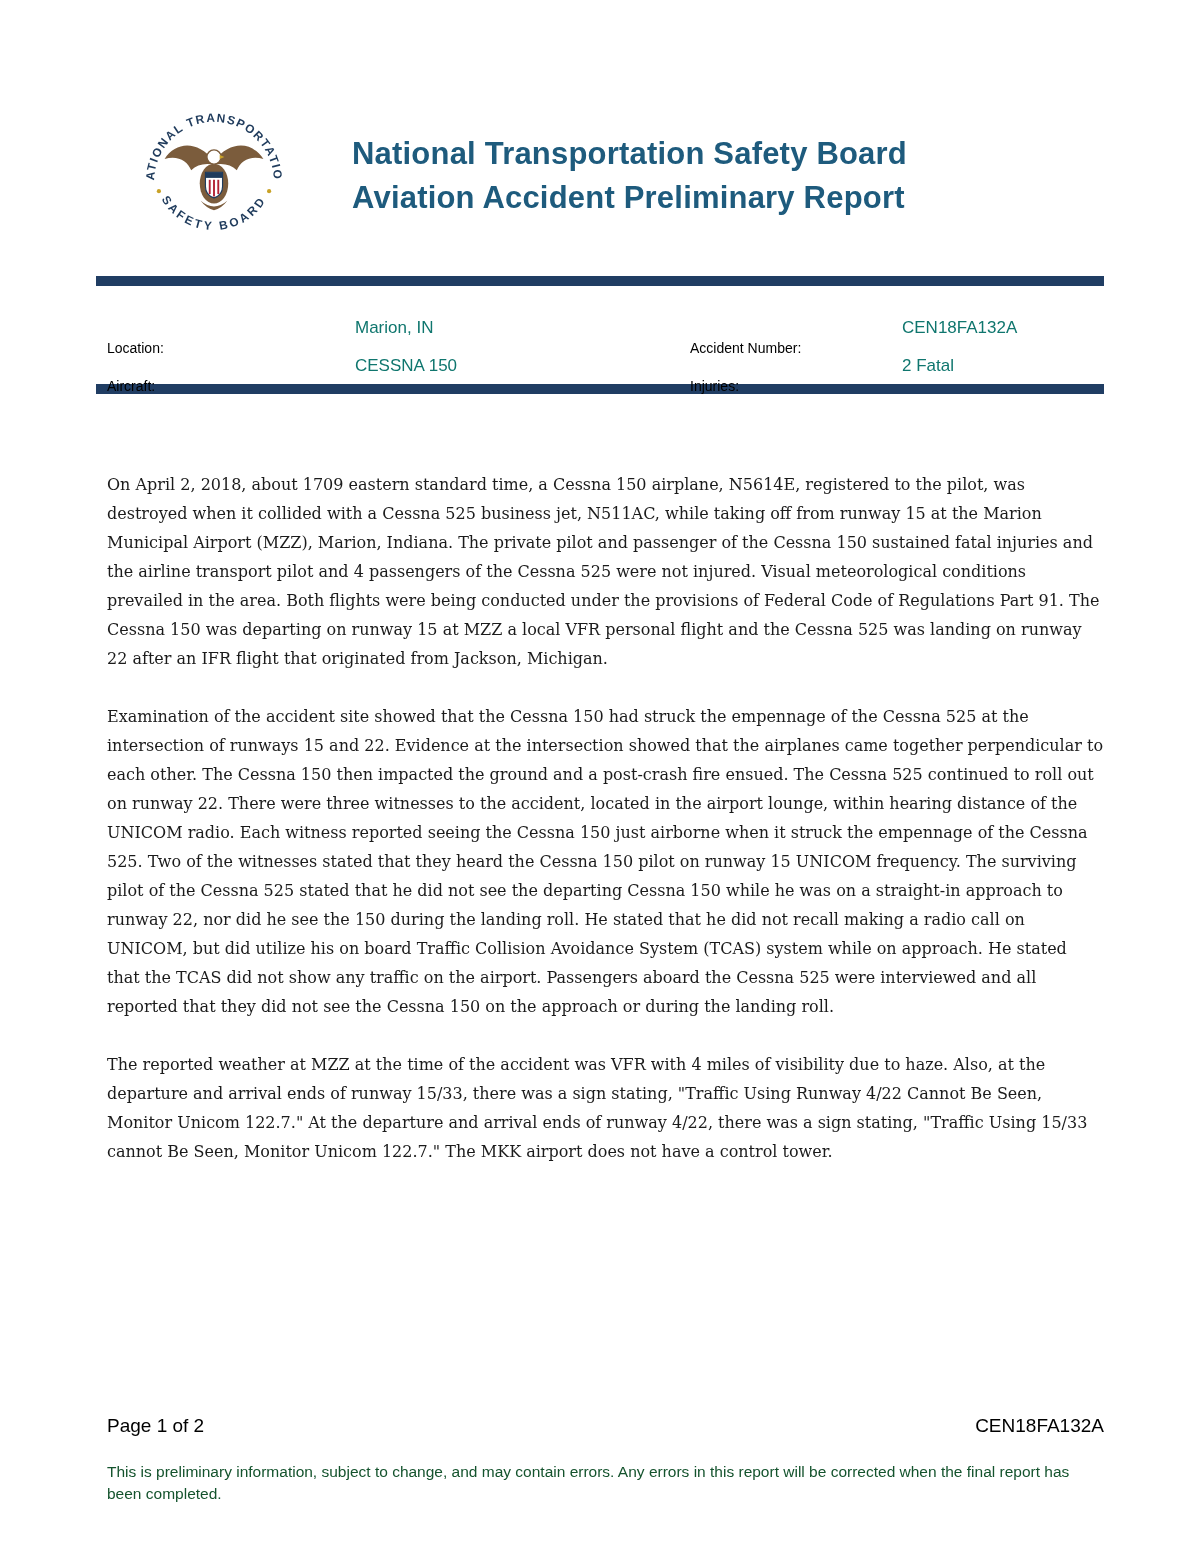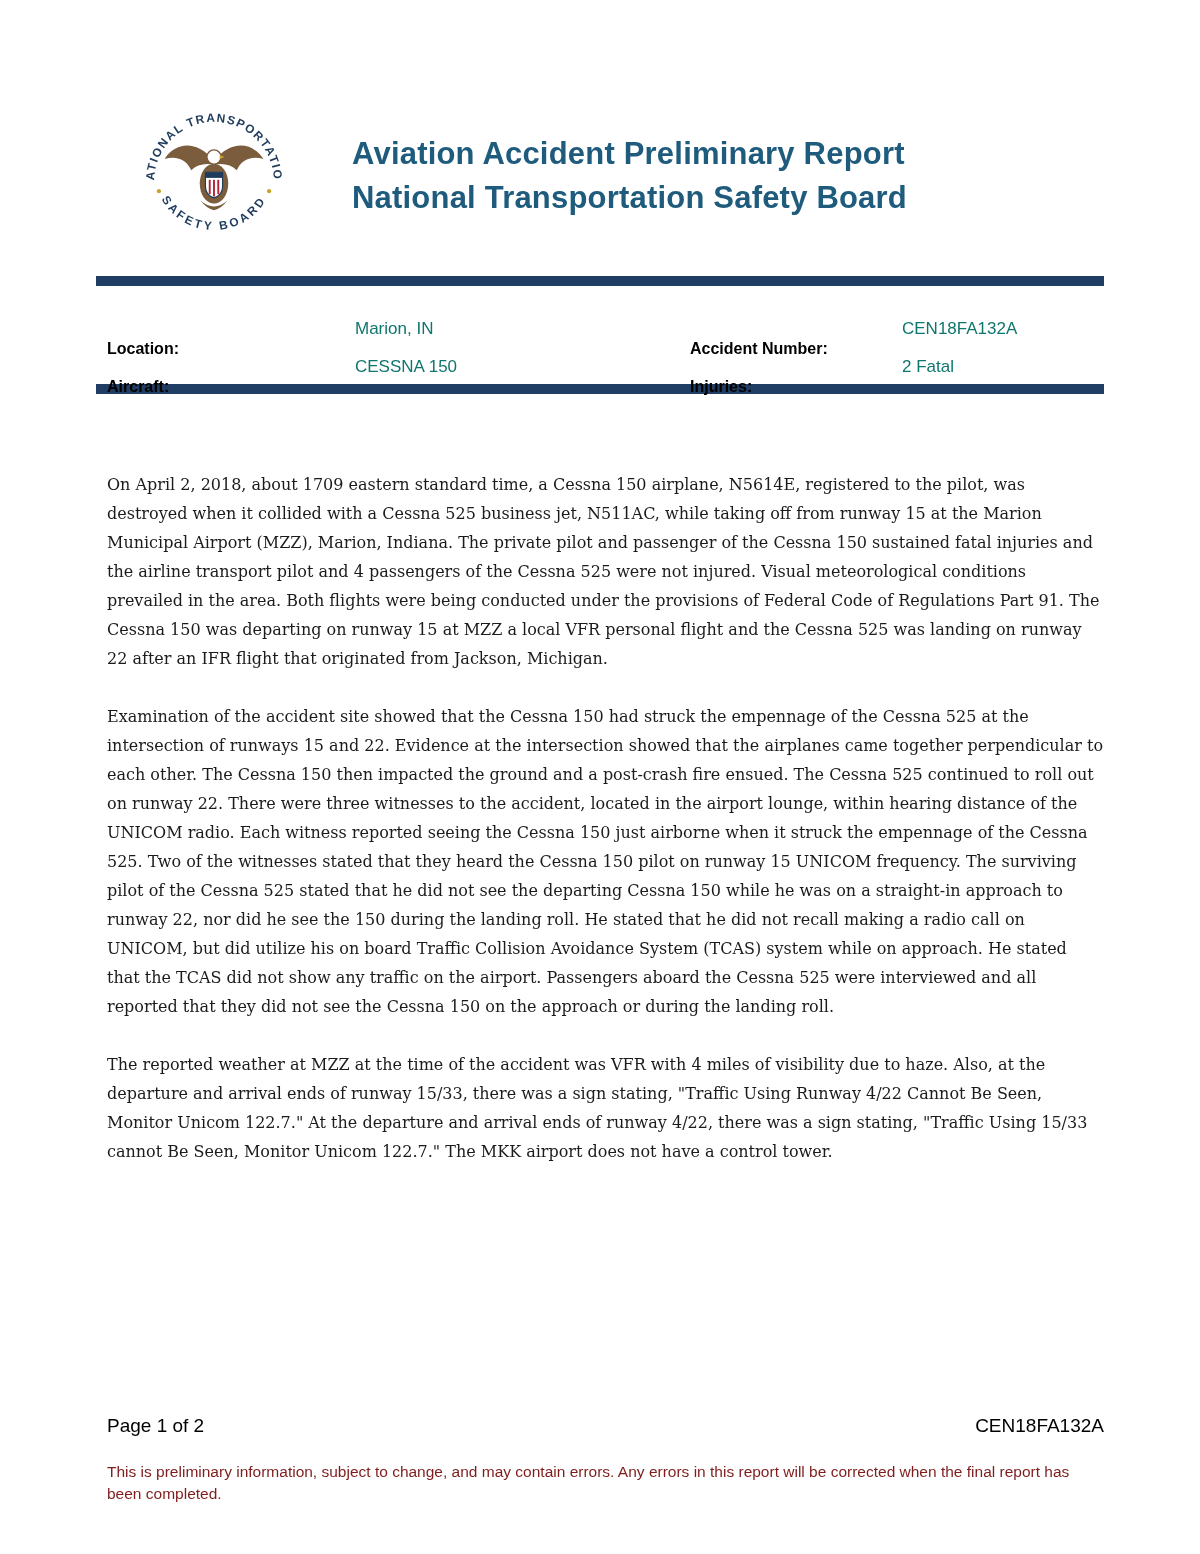--- a/index.html
+++ b/index.html
@@ -21,42 +21,42 @@
   }
   
   .bar { height:10px; background:#203d63; margin:0 96px; }
   .bar-top { margin-top:24px; }
   
   .info-table { padding:14px 96px 8px 96px; }
   .info-row {
     display:grid; grid-template-columns:248px 335px 212px 1fr;
     align-items:center; height:38px; padding-left:11px;
   }
-  .info-row .lbl { font-weight:bold; font-size:16px; color:#000;margin-top:40px; }
+  .info-row .lbl { font-weight:normal; font-size:14px; color:#000;margin-top:40px; }
   .info-row .val { font-size:17px; color:#0f766e; }
   .info-row.single { grid-template-columns:248px 1fr; }
   
   .body-text {
     margin:76px 96px 0 96px; padding-left:11px;
     font-family:"DejaVu Serif", serif;
     font-size:16px; line-height:29px; color:#1b1b1b;
     text-align:left;
   }
   .body-text p + p { margin-top:29px; }
   
   .footer {
     position:absolute; left:96px; right:96px; top:1398px;margin-top:17px;
   }
   .footer-row {
     display:flex; justify-content:space-between; align-items:baseline;
     padding-left:11px; font-size:19px; color:#000;
   }
   .disclaimer {
     margin-top:24px; padding-left:11px;
-    font-size:15.5px; line-height:1.45; color:#7f1d1d; max-width:1010px;
+    font-size:15.5px; line-height:1.45; color:#14532d; max-width:1010px;
   }
   
   .seal-wrap svg { width:152px; height:152px; display:block; }
 </style>
 </head>
 <body>
 
 <div class="page">
 
   <div class="header">
@@ -91,22 +91,22 @@
             <line x1="84.5" y1="84" x2="84.5" y2="99"></line>
           </g>
           <g fill="#c9a227">
             <circle cx="22" cy="96" r="2.2"></circle>
             <circle cx="138" cy="96" r="2.2"></circle>
           </g>
         </g>
       </svg>
     </div>
     <div class="titles">
+      <div class="title-line">National Transportation Safety Board</div>
       <div class="title-line">Aviation Accident Preliminary Report</div>
-      <div class="title-line">National Transportation Safety Board</div>
     </div>
   </div>
 
   <div class="bar bar-top"></div>
 
   <div class="info-table">
     <div class="info-row">
       <span class="lbl">Location:</span>
       <span class="val">Marion, IN</span>
       <span class="lbl">Accident Number:</span>

